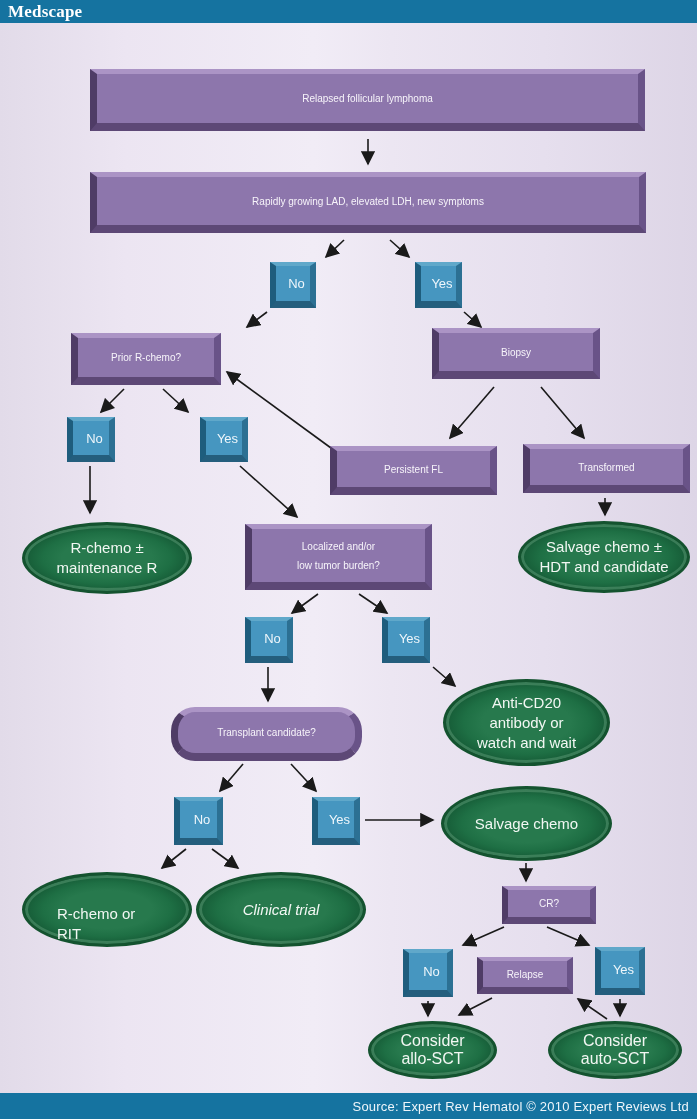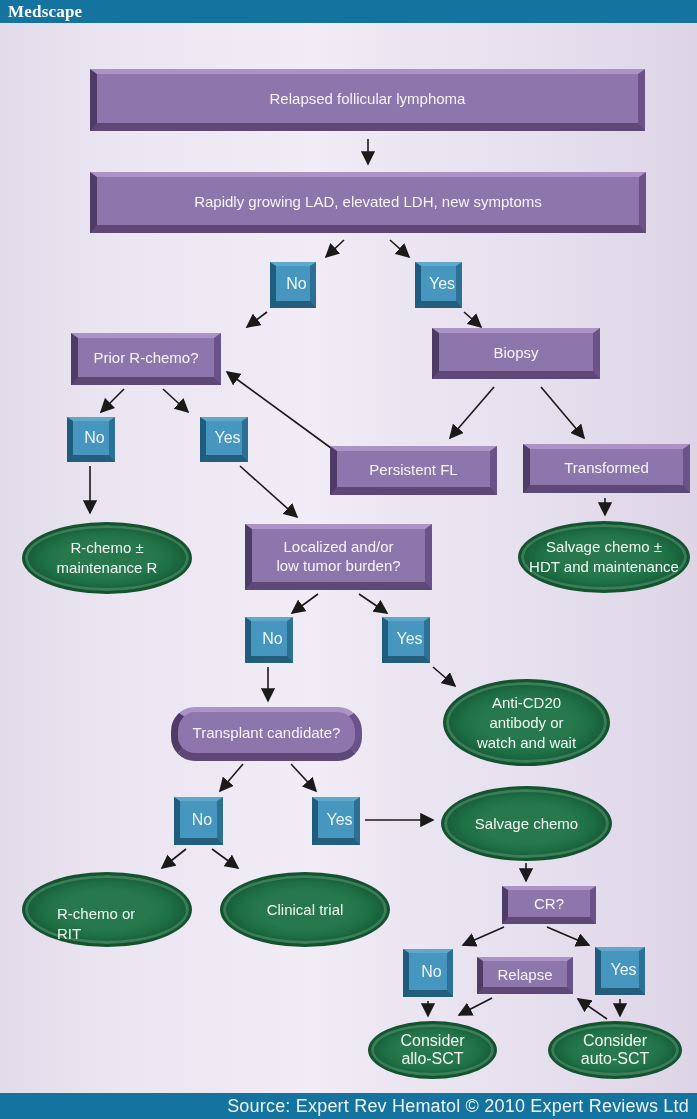--- a/index.html
+++ b/index.html
@@ -14,40 +14,40 @@
   }
   .logo{
     color:#ffffff;font-family:"Liberation Serif","DejaVu Serif",serif;
     font-size:17px;font-weight:bold;letter-spacing:.2px;padding-left:8px;line-height:23px;
   }
   .footbar{
     position:absolute;left:0;top:1093px;width:697px;height:26px;background:#1573a0;
     display:flex;align-items:center;justify-content:flex-end;
   }
   .source{
-    color:#eef5fa;font-size:18px;padding-right:8px;letter-spacing:.2px;
+    color:#eef5fa;font-size:13px;padding-right:8px;letter-spacing:.2px;
   }
   
   .pbox{
     position:absolute;box-sizing:border-box;background:#8d76ac;color:#f7f4fa;
     border-style:solid;border-width:5px 7px 8px 7px;
     border-top-color:#ab94c5;border-left-color:#4f3c66;
     border-right-color:#695388;border-bottom-color:#5d4876;
     display:flex;flex-direction:column;align-items:center;justify-content:center;
-    text-align:center;font-size:15px;line-height:19px;
+    text-align:center;font-size:10px;line-height:19px;
   }
   .pbox.small{border-width:4px 6px 7px 6px;}
   
   .bbox{
     position:absolute;box-sizing:border-box;background:#4696c0;color:#eef6fb;
     border-style:solid;border-width:4px 6px 7px 6px;
     border-top-color:#60a8ca;border-left-color:#1e5d7d;
     border-right-color:#2c7093;border-bottom-color:#245e7d;
     display:flex;align-items:center;justify-content:center;
-    text-align:center;font-size:16px;padding-left:7px;
+    text-align:center;font-size:13px;padding-left:7px;
   }
   
   .ellipse{
     position:absolute;box-sizing:border-box;border-radius:50%;
     background:radial-gradient(closest-side,#27794d 55%,#1e6f44 78%,#165c37 100%);
     border:3px solid #14532f;
     box-shadow:inset 0 0 0 3px rgba(150,205,170,.28);
     color:#f2f7f3;display:flex;flex-direction:column;align-items:center;justify-content:center;
     text-align:center;font-size:15px;line-height:20px;
   }
@@ -144,21 +144,21 @@
     <span>maintenance R</span>
   </div>
 
   <div class="pbox" style="left:245px;top:524px;width:187px;height:66px;">
     <span>Localized and/or</span>
     <span>low tumor burden?</span>
   </div>
 
   <div class="ellipse" style="left:518px;top:521px;width:172px;height:72px;">
     <span>Salvage chemo ±</span>
-    <span>HDT and maintenance</span>
+    <span>HDT and candidate</span>
   </div>
 
   <div class="bbox" style="left:245px;top:617px;width:48px;height:46px;">
     <span>No</span>
   </div>
   <div class="bbox" style="left:382px;top:617px;width:48px;height:46px;">
     <span>Yes</span>
   </div>
 
   <div class="ellipse" style="left:443px;top:679px;width:167px;height:87px;">
@@ -180,21 +180,21 @@
 
   <div class="ellipse" style="left:441px;top:786px;width:171px;height:75px;">
     <span>Salvage chemo</span>
   </div>
 
   <div class="ellipse left-text" style="left:22px;top:872px;width:170px;height:75px;">
     <span>R-chemo or</span>
     <span>RIT</span>
   </div>
 
-  <div class="ellipse" style="left:220px;top:872px;width:170px;height:75px;">
+  <div class="ellipse" style="left:196px;top:872px;width:170px;height:75px;font-style:italic;">
     <span>Clinical trial</span>
   </div>
 
   <div class="pbox small" style="left:478px;top:886px;width:94px;height:38px;margin-left:24px;">
     <span>CR?</span>
   </div>
 
   <div class="bbox" style="left:403px;top:949px;width:50px;height:48px;">
     <span>No</span>
   </div>

